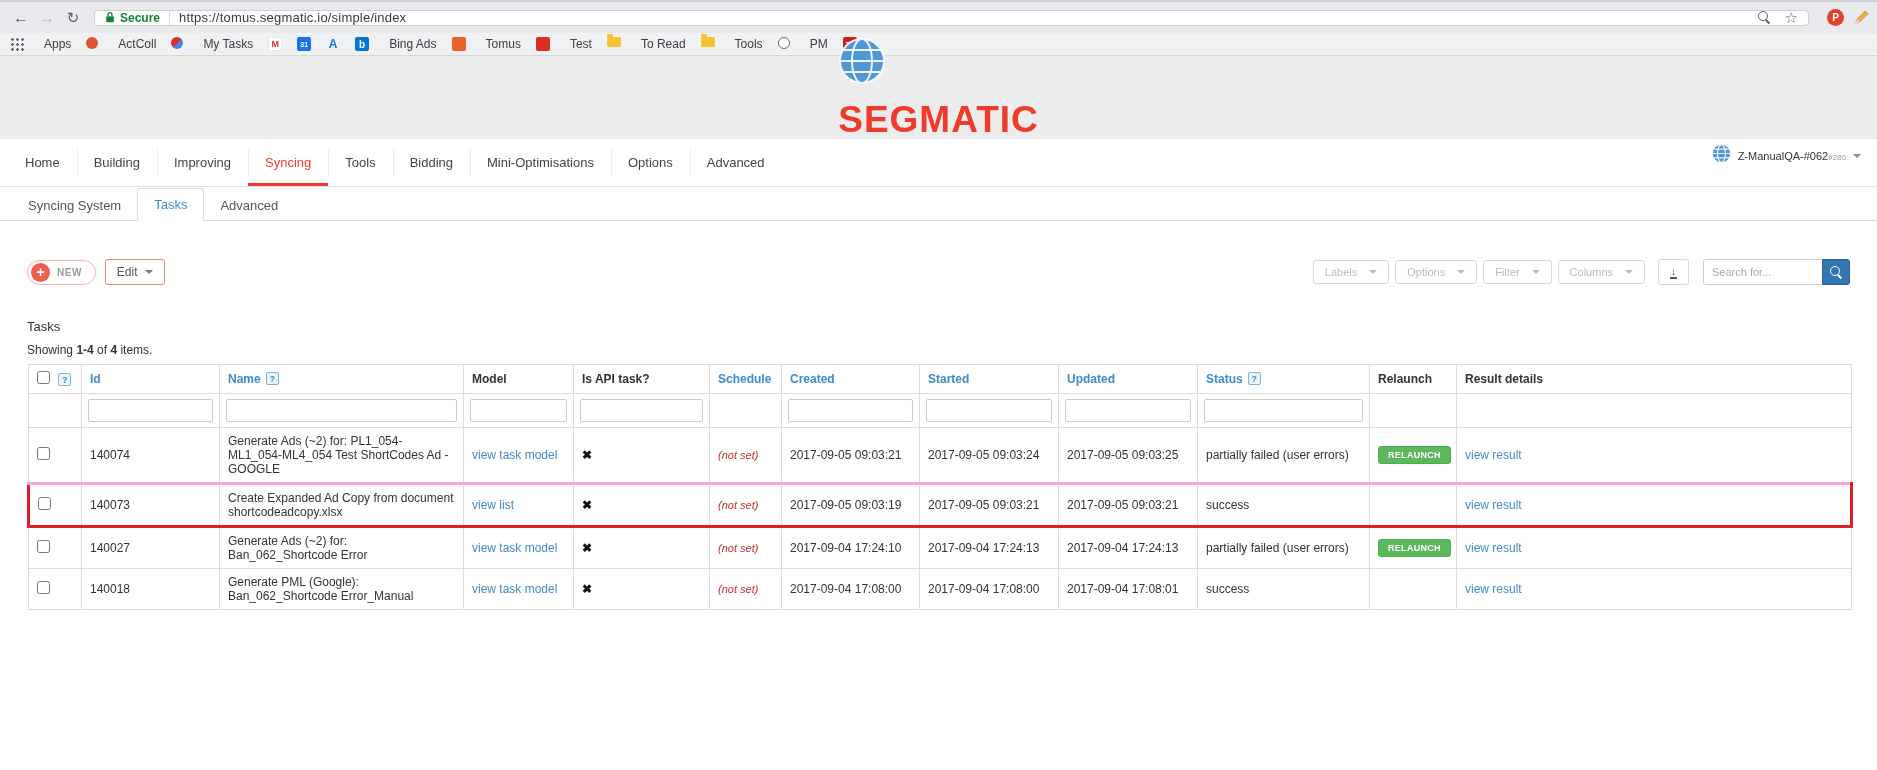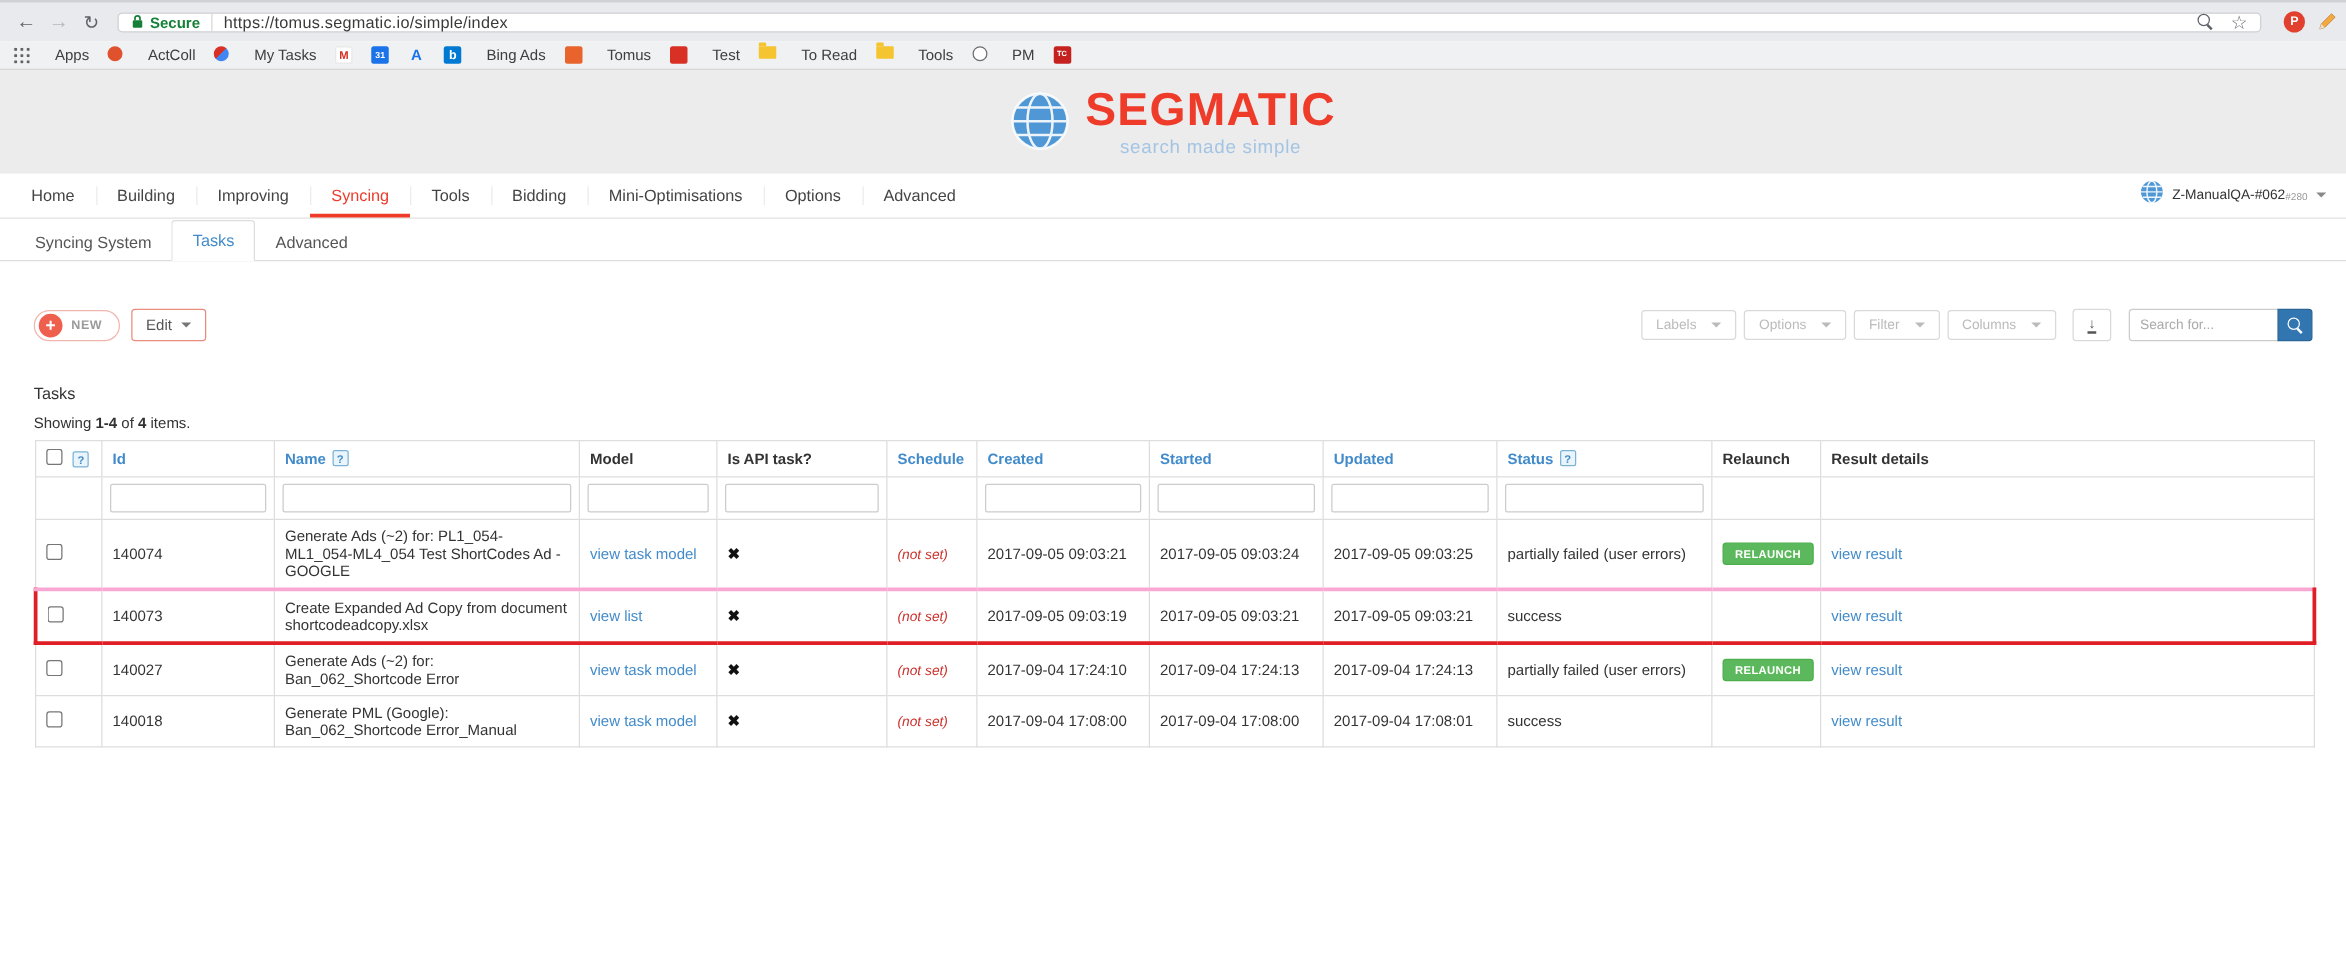--- a/index.html
+++ b/index.html
@@ -73,28 +73,28 @@
   .bmi-bing { background: #0079d3; font-size: 10px; }
   .bmi-square-orange { background: #e8642c; }
   .bmi-square-red { background: #d93025; }
   .bmi-folder { background: #f5c431; width: 14px; height: 10px; border-radius: 1px; position: relative; }
   .bmi-folder::before { content: ""; position: absolute; top: -3px; left: 0; width: 6px; height: 3px; background: #f5c431; border-radius: 1px 1px 0 0; }
   .bmi-clock { background: #fff; border: 1.5px solid #6d6d6d; border-radius: 50%; width: 12px; height: 12px; }
   .bmi-tc { background: #c5221f; font-size: 6px; letter-spacing: 0; }
 
   
   .logo-band { height: 83px; background: #ececec; display: flex; align-items: center; justify-content: center; }
-  .logo { display: flex; align-items: flex-end; gap: 12px; }
+  .logo { display: flex; align-items: flex-start; gap: 12px; flex-direction: column; }
   .logo-text { display: flex; flex-direction: column; }
   .brand-name { font-size: 37px; font-weight: bold; color: #ee3b2a; letter-spacing: 1px; line-height: 1; }
   .brand-tagline { font-size: 15px; color: #a4c4e4; margin-top: 3px; text-align: center; letter-spacing: 0.6px; }
 
   
   .main-nav {
-    height: 36px; background: #fff; border-bottom: 1px solid #e2e2e2;
+    height: 48px; background: #fff; border-bottom: 1px solid #e2e2e2;
     display: flex; align-items: stretch; padding: 0 8px; position: relative;
   }
   .nav-item {
     display: flex; align-items: center; padding: 0 17px;
     font-size: 13px; color: #444; cursor: pointer; position: relative;
   }
   .nav-item + .nav-item::before {
     content: ""; position: absolute; left: 0; top: 10px; bottom: 10px; width: 1px; background: #ececec;
   }
   .nav-item.active { color: #ee3b2a; box-shadow: inset 0 -3px 0 #ee3b2a; }

